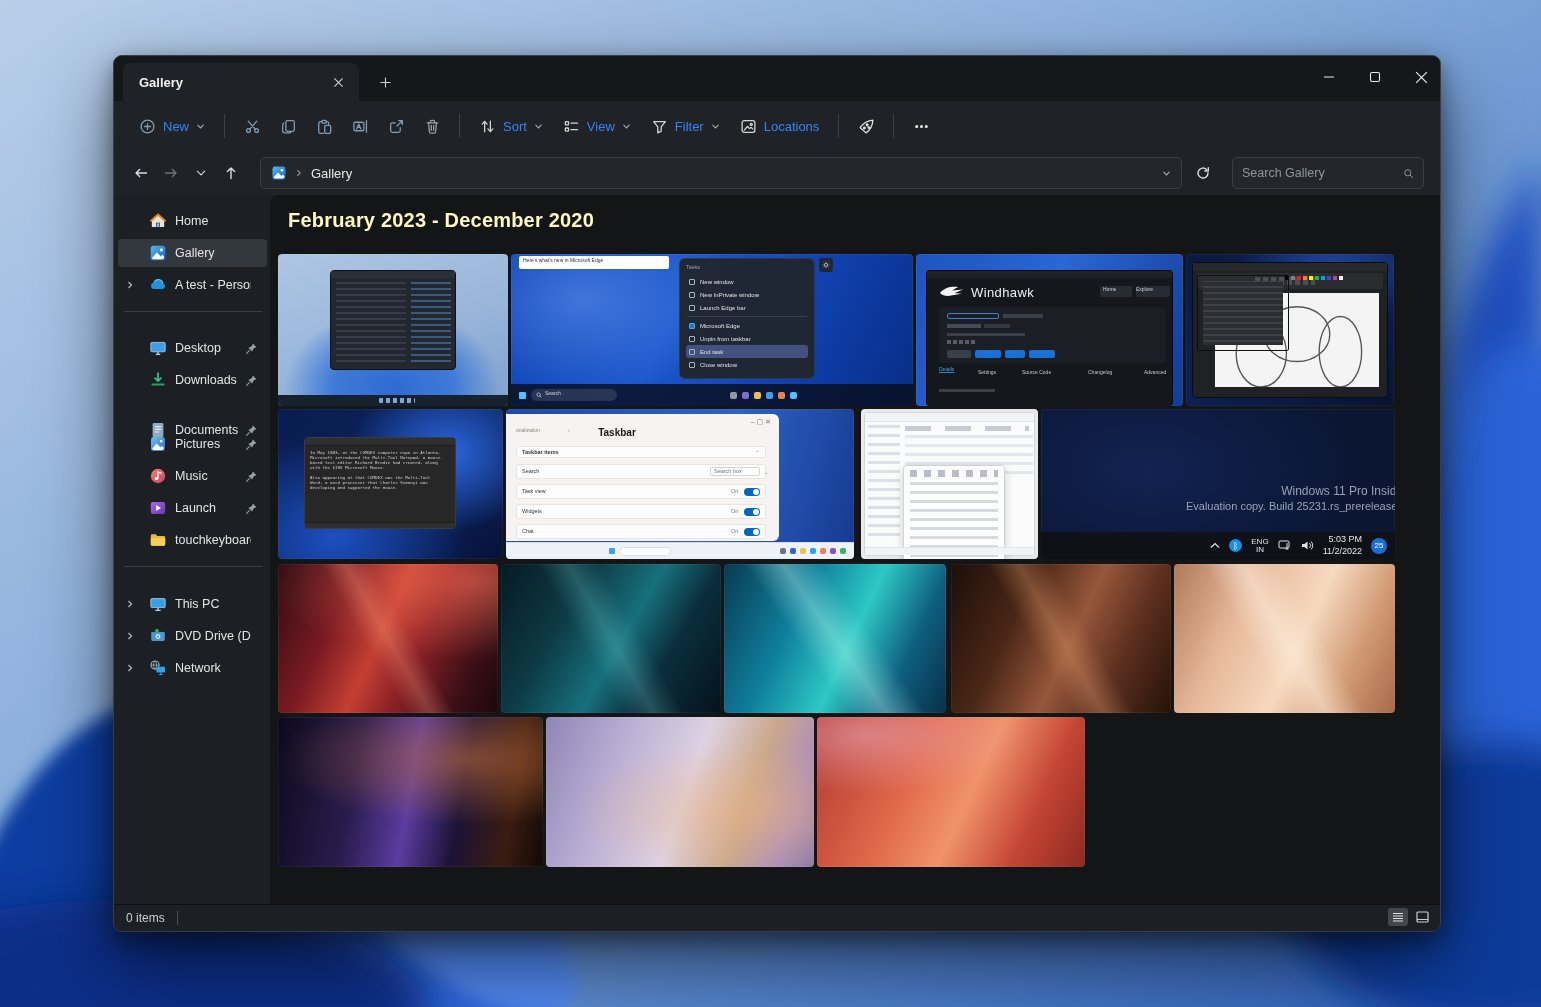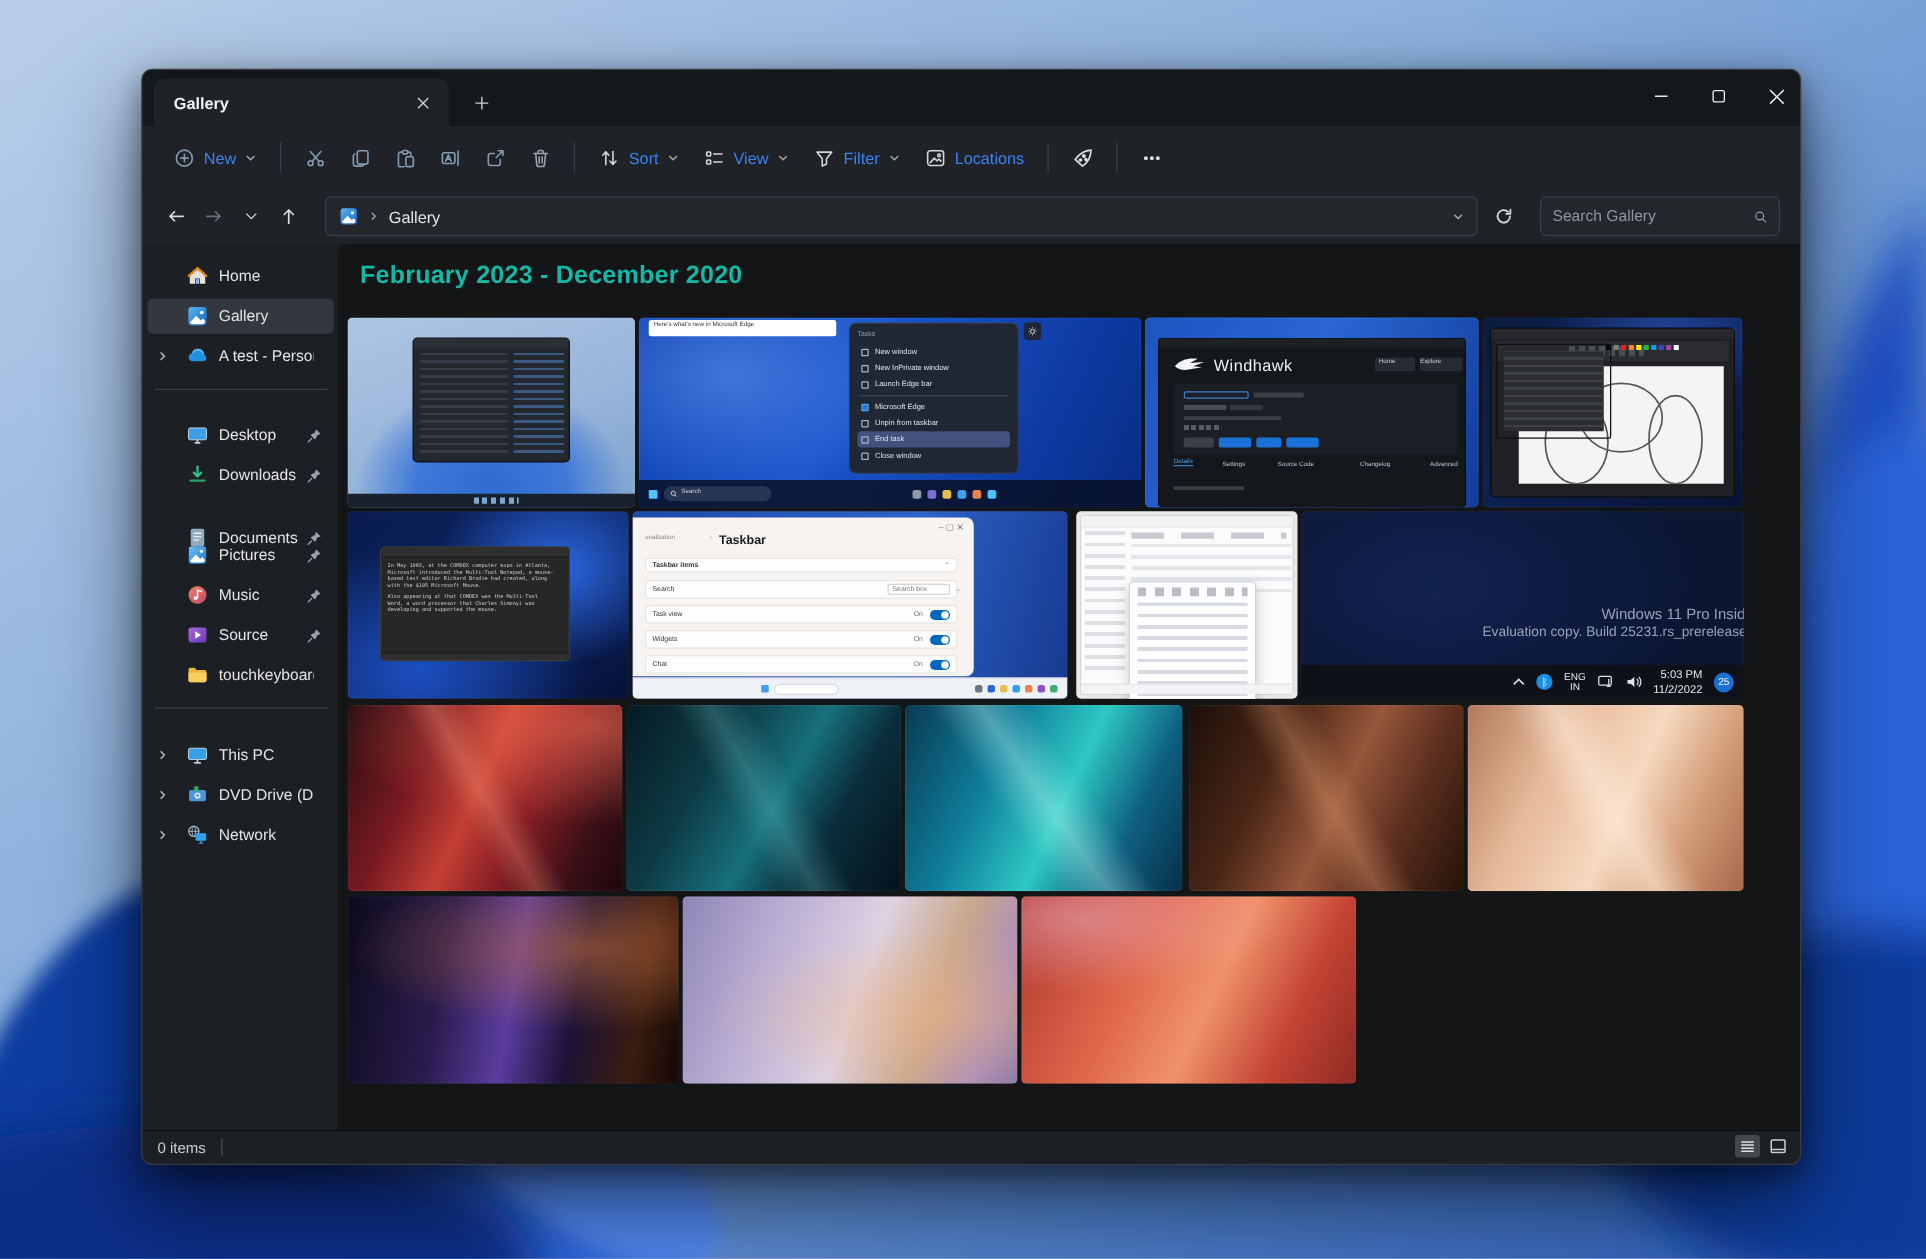--- a/index.html
+++ b/index.html
@@ -54,21 +54,21 @@
   .srow { position:absolute; left:4px; width:149px; height:28px; border-radius:4px; display:flex;
           align-items:center; cursor:pointer; color:#e4e4e4; font-size:12.5px; }
   .srow.sel { background:#33383e; }
   .schev { position:absolute; left:7px; width:10px; height:10px; stroke:#b9b9b9; stroke-width:1.2; fill:none; }
   .sico { position:absolute; left:31px; width:18px; height:18px; }
   .slabel { position:absolute; left:57px; right:16px; white-space:nowrap; overflow:hidden; }
   .pin { position:absolute; right:9px; width:13px; height:13px; }
   .sdiv { position:absolute; left:10px; width:138px; height:1px; background:#3a3e43; }
 
   .content { position:absolute; left:156px; top:0; right:0; bottom:0; background:#141517; border-top-left-radius:8px; overflow:hidden; }
-  .ghead { position:absolute; left:18px; top:14px; color:#14b8a6; font-size:20px; font-weight:bold; letter-spacing:.2px; }
+  .ghead { position:absolute; left:18px; top:14px; color:#fef9c3; font-size:20px; font-weight:bold; letter-spacing:.2px; }
 
   
   .thumb { position:absolute; border-radius:4px; overflow:hidden; cursor:pointer;
            box-shadow:0 0 0 1px rgba(255,255,255,.05) inset; }
   .thumb * { pointer-events:none; }
 
   
   .r1t1{left:8px; top:59px; width:230px; height:152px;}
   .r1t2{left:241px; top:59px; width:402px; height:152px;}
   .r1t3{left:646px; top:59px; width:267px; height:152px;}
@@ -525,21 +525,21 @@
           <svg class="sico" viewBox="0 0 16 16">
             <defs>
                 <linearGradient id="vd1" x1="0" y1="0" x2="1" y2="1">
                   <stop offset="0" stop-color="#a66ae0"></stop>
                   <stop offset="1" stop-color="#6a36b4"></stop>
                 </linearGradient>
               </defs>
             <rect x="1.6" y="2.6" width="12.8" height="10.8" rx="2" fill="url(#vd1)"></rect>
             <path d="M6.4 5.4 L10.6 8 L6.4 10.6 Z" fill="#fff"></path>
           </svg>
-          <span class="slabel">Source</span>
+          <span class="slabel">Launch</span>
           <svg class="pin" viewBox="0 0 14 14">
               <path d="M8.3 1.6 L12.4 5.7 L9.7 6.5 L7.6 10.3 L3.7 6.4 L7.5 4.3 Z" fill="#98a0a8"></path>
               <path d="M4.6 9.4 L1.8 12.2" stroke="#98a0a8" stroke-width="1.2" stroke-linecap="round"></path>
             </svg>
         </div>
 
         <div class="srow" style="top:331px">
           <svg class="sico" viewBox="0 0 16 16">
             <path d="M1.6 4.2 A1.3 1.3 0 0 1 2.9 2.9 H5.9 L7.4 4.5 H13.1 A1.3 1.3 0 0 1 14.4 5.8 V11.8 A1.3 1.3 0 0 1 13.1 13.1 H2.9 A1.3 1.3 0 0 1 1.6 11.8 Z" fill="#e8b93c"></path>
             <path d="M1.6 6.4 H14.4 V11.8 A1.3 1.3 0 0 1 13.1 13.1 H2.9 A1.3 1.3 0 0 1 1.6 11.8 Z" fill="#f6cf5e"></path>
@@ -744,21 +744,21 @@
             <div style="position:absolute;left:0;bottom:0;right:0;height:6px;background:#2f2f2f;border-top:1px solid #1c1c1c;"></div>
           </div>
         </div>
 
         <div class="thumb r2t2 th-settings">
           <div class="set-win">
             <div style="position:absolute;right:8px;top:4px;display:flex;gap:7px;color:#777;font-size:7px;">– ▢ ✕</div>
             <div style="position:absolute;left:10px;top:13px;display:flex;align-items:baseline;gap:4px;">
               <span class="t5" style="color:#888">onalization</span>
               <span class="t5" style="color:#999">›</span>
-              <span style="color:#1a1a1a;font-size:10px;font-weight:bold;">Taskbar</span>
+              <span style="color:#1a1a1a;font-size:10px;font-weight:bold;margin-left:23px;">Taskbar</span>
             </div>
             <div style="position:absolute;left:10px;top:32px;width:250px;height:12px;background:#fdfdfd;border:1px solid #e7e4e1;border-radius:3px;display:flex;align-items:center;padding:0 5px;">
               <span class="set-lbl" style="font-weight:bold">Taskbar items</span>
               <span style="flex:1"></span>
                 <span style="color:#999;font-size:6px">⌃</span>
             </div>
             <div class="set-row" style="top:50px;">
               <span class="set-lbl">Search</span>
               <span style="flex:1"></span>
               <span style="width:50px;height:9px;border:1px solid #d8d4d0;border-radius:2px;background:#fff;display:flex;align-items:center;padding:0 3px;">

